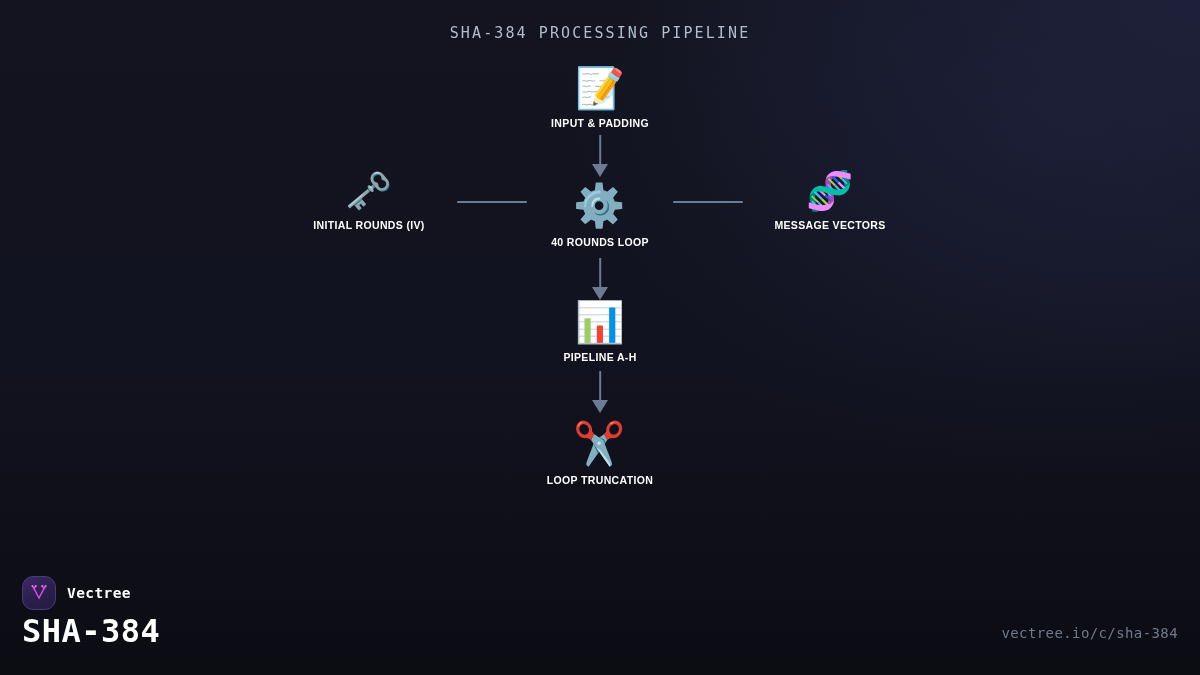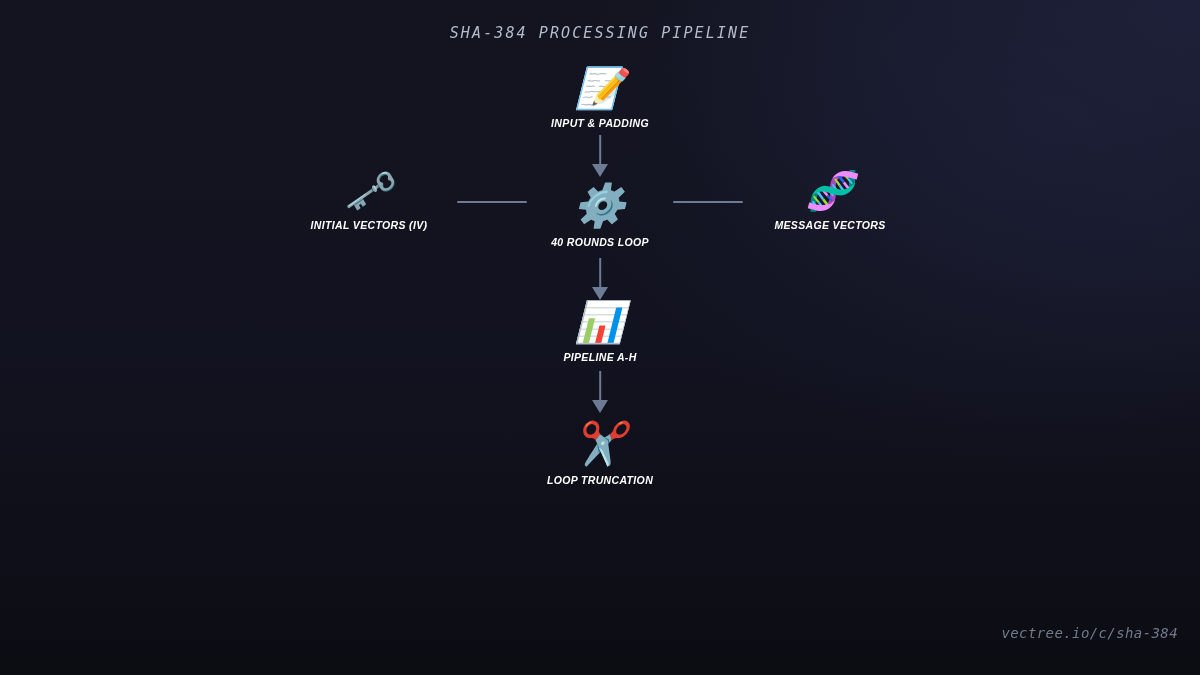--- a/index.html
+++ b/index.html
@@ -11,21 +11,20 @@
   }
 
   #stage {
     position:relative;
     width:1200px; height:675px;
     background:
       radial-gradient(900px 620px at 100% 0%, #1d2038 0%, rgba(29,32,56,0) 62%),
       radial-gradient(700px 500px at 88% 18%, #191c30 0%, rgba(25,28,48,0) 70%),
       linear-gradient(180deg, #13141f 0%, #121320 52%, #0c0c13 100%);
     font-family:"Liberation Sans", sans-serif;
-    font-style:italic;
     -webkit-font-smoothing:antialiased;
   }
 
   
   #pipeline-title {
     position:absolute;
     top:24px; left:0; width:100%;
     text-align:center;
     font-family:"DejaVu Sans Mono","Liberation Mono",monospace;
     font-size:15px;
@@ -201,24 +200,45 @@
     <span class="node-label">PIPELINE A-H</span>
   </div>
 
   <div class="node" id="node-final">
     <span class="node-emoji">✂️</span>
     <span class="node-label">LOOP TRUNCATION</span>
   </div>
 
   <div class="node" id="node-iv">
     <span class="node-emoji">🗝️</span>
-    <span class="node-label">INITIAL VECTORS (IV)</span>
+    <span class="node-label">INITIAL ROUNDS (IV)</span>
   </div>
 
   <div class="node" id="node-schedule">
     <span class="node-emoji">🧬</span>
     <span class="node-label">MESSAGE VECTORS</span>
   </div>
 
-
+  <div id="footer-brand">
+    <div id="brand-logo">
+      <svg width="22" height="22" viewBox="0 0 22 22" aria-hidden="true">
+        <g stroke="#e24ae0" stroke-width="1.5" fill="none" stroke-linecap="round">
+          <path d="M6 6.5 L11 16 L16 6.5"></path>
+          <path d="M6 6.5 L4.6 4.3"></path>
+          <path d="M6 6.5 L7.6 4.3"></path>
+          <path d="M16 6.5 L14.4 4.3"></path>
+          <path d="M16 6.5 L17.4 4.3"></path>
+        </g>
+        <g fill="#f06ef0">
+          <circle cx="4.4" cy="4.0" r="1.05"></circle>
+          <circle cx="7.8" cy="4.0" r="1.05"></circle>
+          <circle cx="14.2" cy="4.0" r="1.05"></circle>
+          <circle cx="17.6" cy="4.0" r="1.05"></circle>
+        </g>
+      </svg>
+    </div>
+    <div id="brand-name">Vectree</div>
+  </div>
+
+  <div id="footer-title">SHA-384</div>
   <div id="footer-url">vectree.io/c/sha-384</div>
 
 </div>
 
 </body></html>

